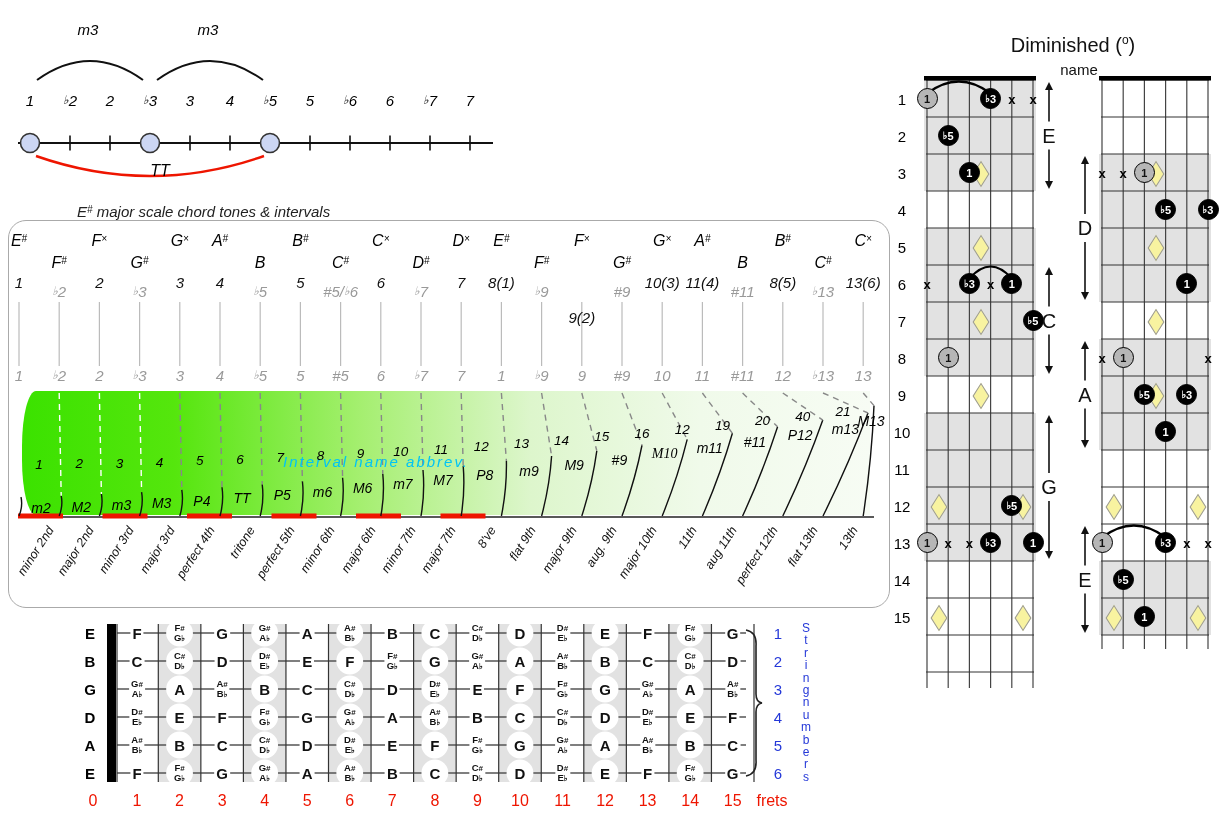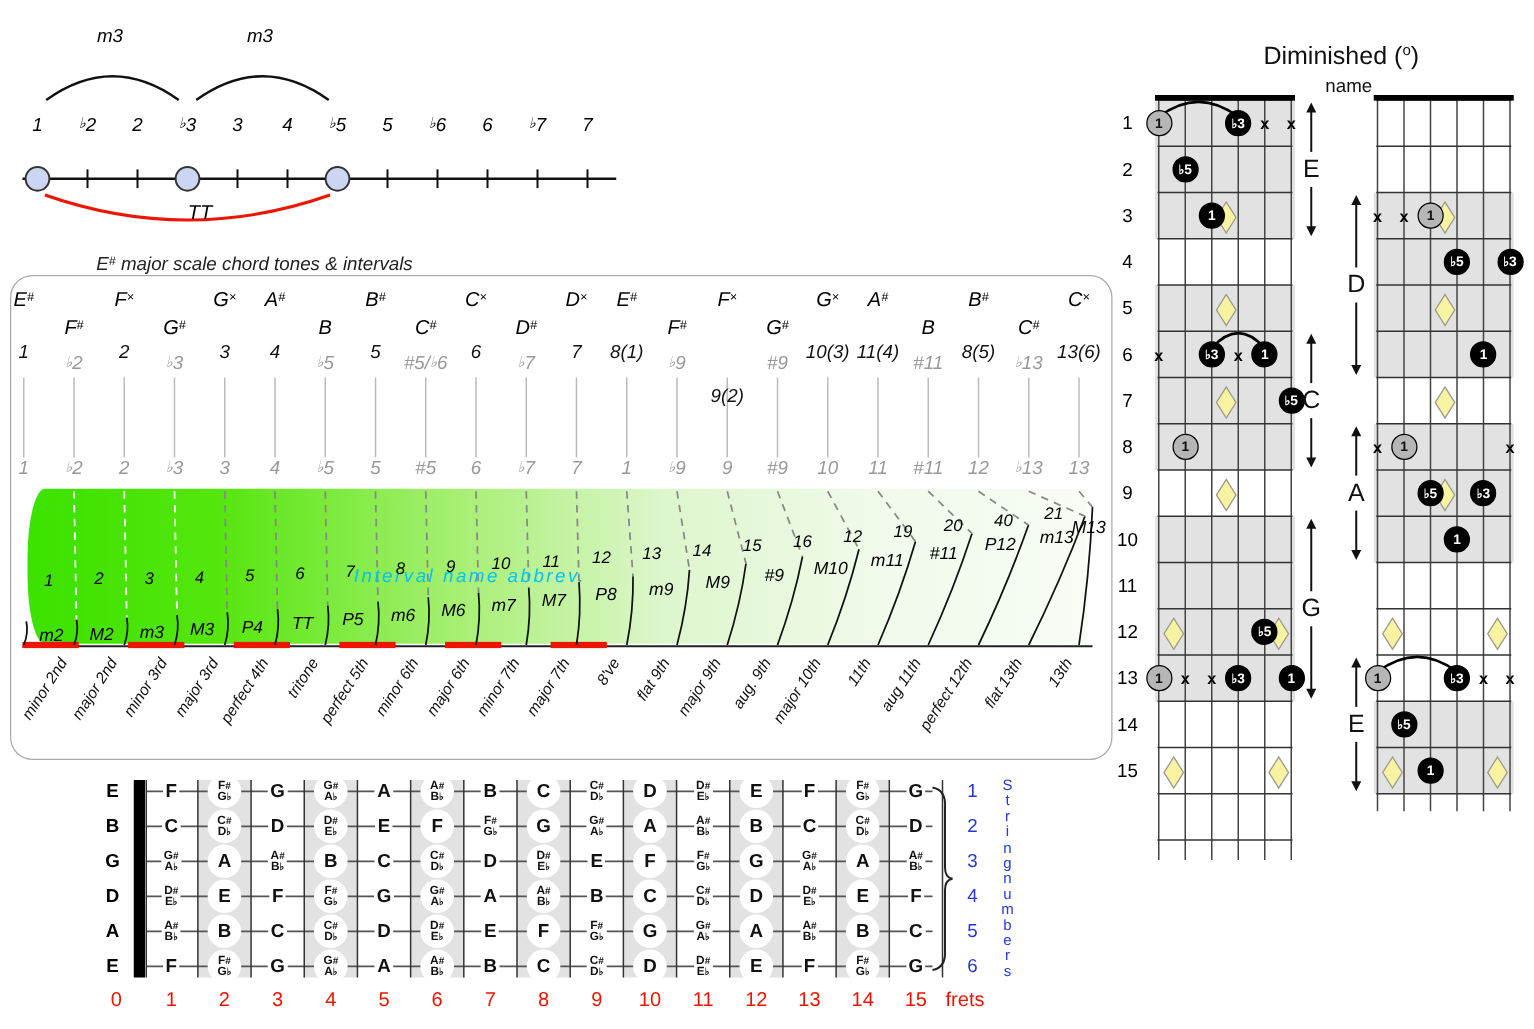--- a/index.html
+++ b/index.html
@@ -412,21 +412,21 @@
     <div class="t it" style="left: 242.1px; top: 497.825px; font-size: 14px;">TT</div>
     <div class="t it" style="left: 282.3px; top: 494.825px; font-size: 14px;">P5</div>
     <div class="t it" style="left: 322.5px; top: 491.525px; font-size: 14px;">m6</div>
     <div class="t it" style="left: 362.7px; top: 487.925px; font-size: 14px;">M6</div>
     <div class="t it" style="left: 402.9px; top: 484.025px; font-size: 14px;">m7</div>
     <div class="t it" style="left: 443.1px; top: 479.825px; font-size: 14px;">M7</div>
     <div class="t it" style="left: 484.8px; top: 475.325px; font-size: 14px;">P8</div>
     <div class="t it" style="left: 529px; top: 470.525px; font-size: 14px;">m9</div>
     <div class="t it" style="left: 574.2px; top: 465.425px; font-size: 14px;">M9</div>
     <div class="t it" style="left: 619.4px; top: 460.025px; font-size: 14px;">#9</div>
-    <div class="t it" style="left: 664.6px; top: 454.325px; font-size: 14px;">M10</div>
+    <div class="t it" style="left: 664.6px; top: 454.325px; font-size: 14px; font-family: Liberation Serif, serif;">M10</div>
     <div class="t it" style="left: 709.8px; top: 448.325px; font-size: 14px;">m11</div>
     <div class="t it" style="left: 755px; top: 442.025px; font-size: 14px;">#11</div>
     <div class="t it" style="left: 800.2px; top: 435.425px; font-size: 14px;">P12</div>
     <div class="t it" style="left: 845.4px; top: 428.525px; font-size: 14px;">m13</div>
     <div class="t it" style="left: 871px; top: 421.325px; font-size: 14px;">M13</div>
     <div class="rot-name" style="left: -51px; top: 524px;">minor 2nd</div>
     <div class="rot-name" style="left: -10.8px; top: 524px;">major 2nd</div>
     <div class="rot-name" style="left: 29.4px; top: 524px;">minor 3rd</div>
     <div class="rot-name" style="left: 69.6px; top: 524px;">major 3rd</div>
     <div class="rot-name" style="left: 109.8px; top: 524px;">perfect 4th</div>

